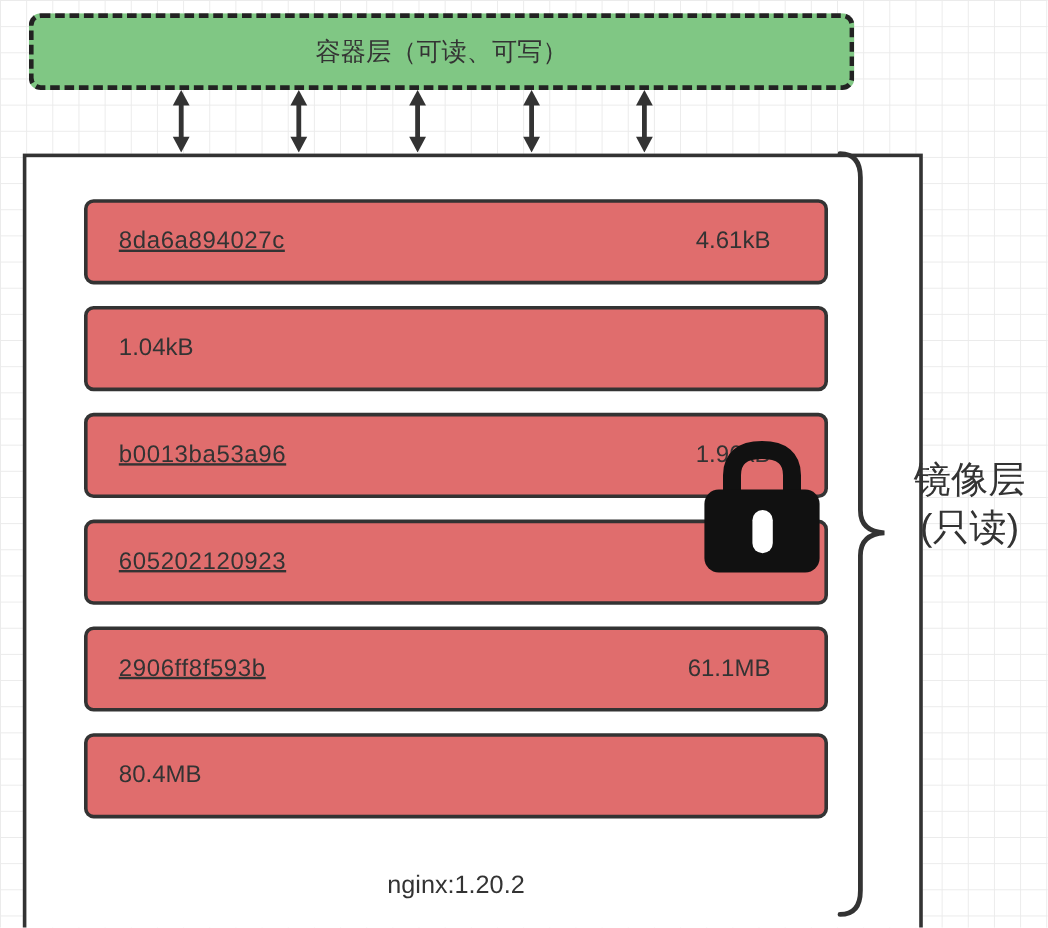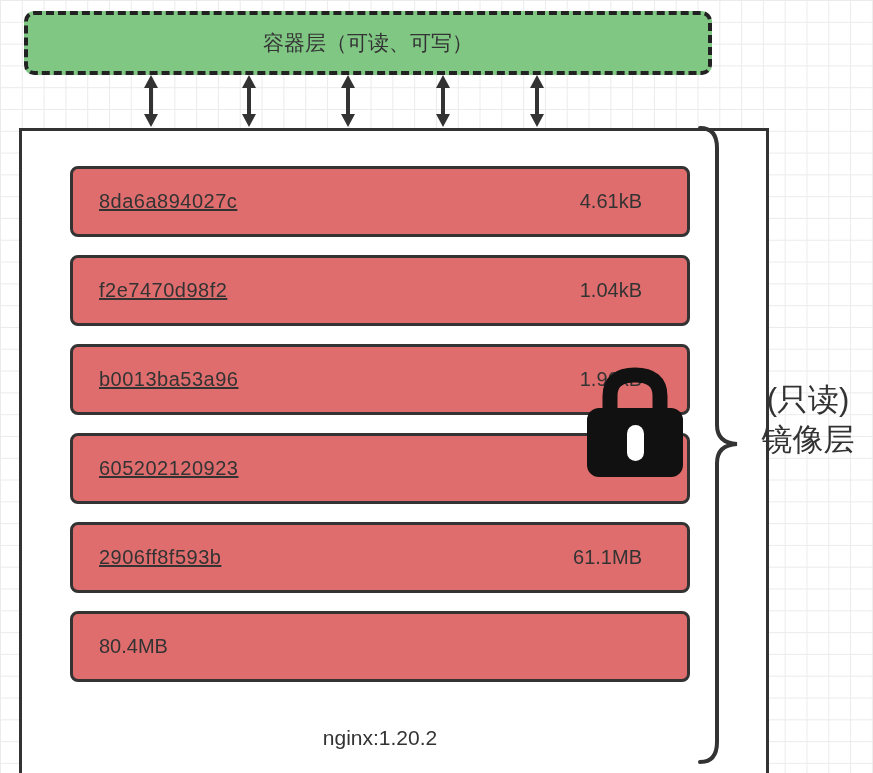--- a/index.html
+++ b/index.html
@@ -136,21 +136,20 @@
     <polygon points="9,52 2,39 16,39" fill="#333"></polygon>
   </svg>
 
   <div class="image-box">
 
     <div class="layer-row">
       <span class="layer-id">8da6a894027c</span>
       <span class="layer-size">4.61kB</span>
     </div>
     <div class="layer-row">
-      <span class="layer-id">f2e7470d98f2</span>
       <span class="layer-size">1.04kB</span>
     </div>
     <div class="layer-row">
       <span class="layer-id">b0013ba53a96</span>
       <span class="layer-size">1.96kB</span>
     </div>
     <div class="layer-row">
       <span class="layer-id">605202120923</span>
       <span class="layer-size">1.2kB</span>
     </div>
@@ -169,17 +168,17 @@
     <path d="M 26 56 L 26 34 Q 26 13 51 13 Q 76 13 76 34 L 76 56" fill="none" stroke="#111" stroke-width="15"></path>
     <rect x="3" y="46" width="96" height="69" rx="12" fill="#111"></rect>
     <rect x="43" y="63" width="17" height="36" rx="8.5" fill="#ffffff"></rect>
   </svg>
 
   <svg class="brace-wrap" viewBox="0 0 50 645">
     <path d="M 7 4 Q 24 4 24 24 L 24 301 Q 24 319 44 320 Q 24 321 24 339 L 24 618 Q 24 638 7 638" fill="none" stroke="#333" stroke-width="4" stroke-linecap="round"></path>
   </svg>
 
   <div class="group-label">
+    <div>镜像层</div>
     <div>(只读)</div>
-    <div>镜像层</div>
   </div>
 
 </div>
 
 </body></html>

